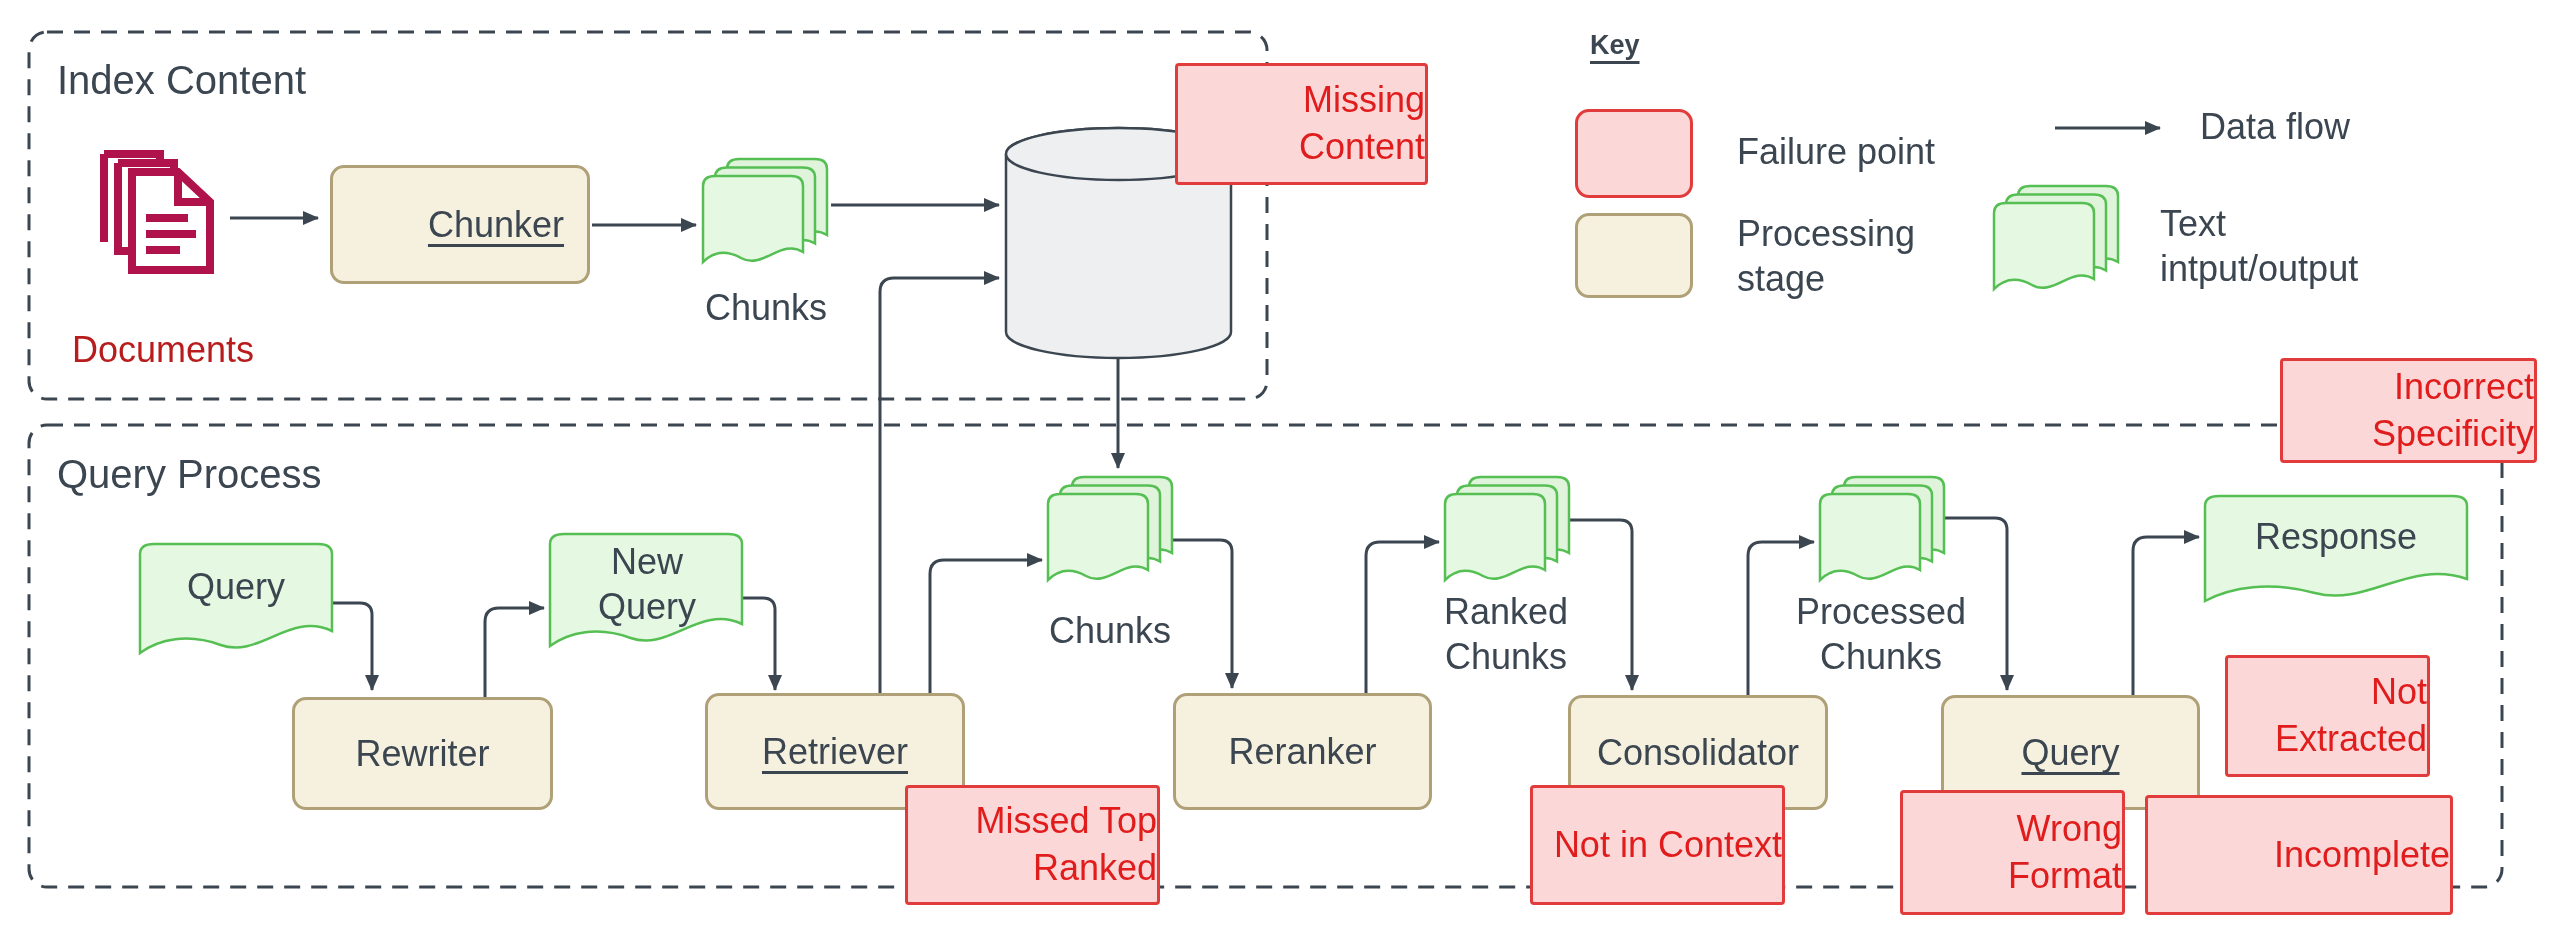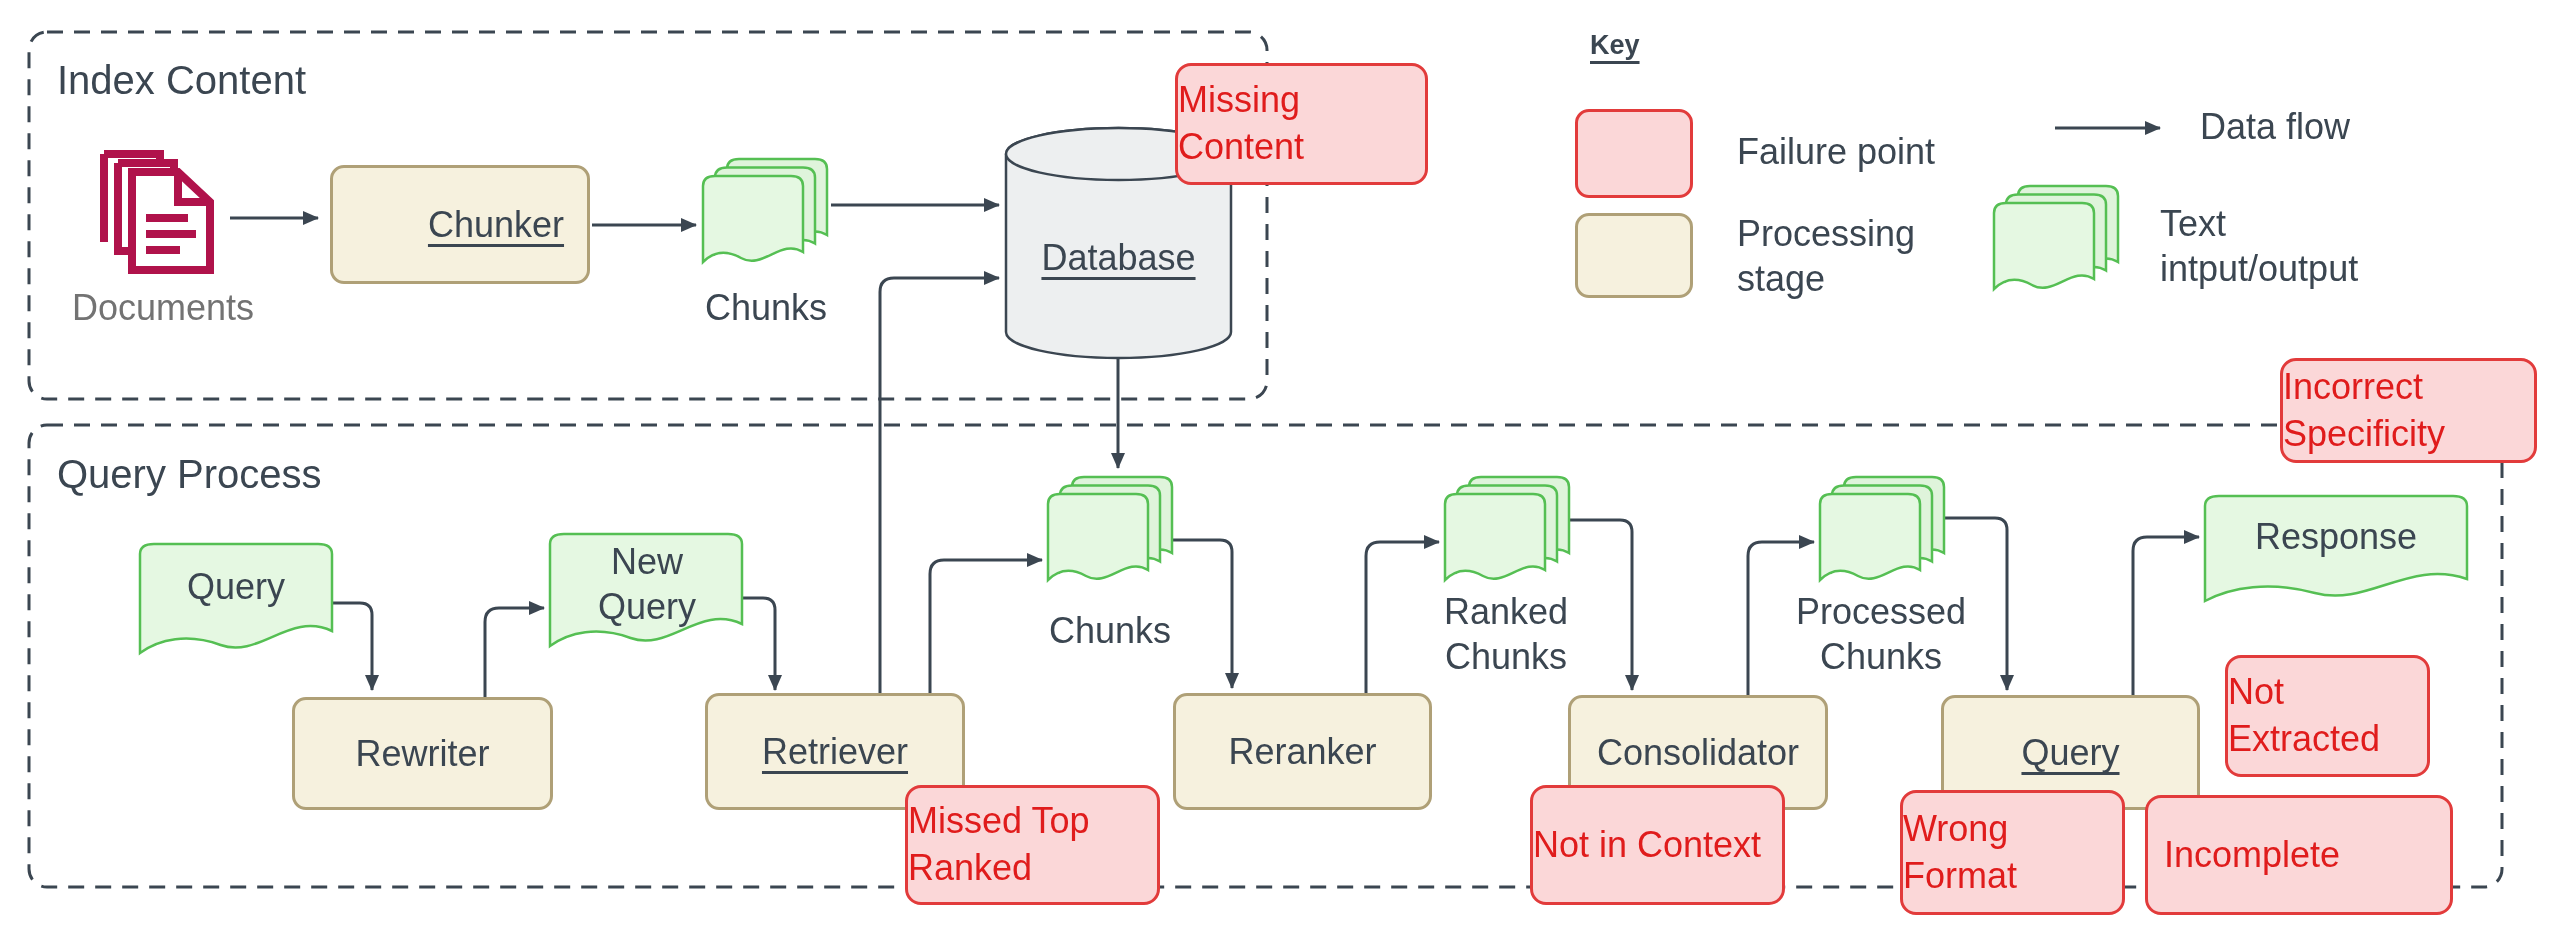--- a/index.html
+++ b/index.html
@@ -21,29 +21,29 @@
     font-family:"Liberation Sans","DejaVu Sans",sans-serif;color:var(--slate);
   }
   .stage svg.wires{position:absolute;left:0;top:0;}
   .abs{position:absolute;box-sizing:border-box;}
   .lbl{display:flex;align-items:center;justify-content:center;text-align:center;
        font-size:36px;line-height:1.25;color:var(--slate);}
   .lbl.left{justify-content:flex-start;text-align:left;}
   .title{font-size:40px;white-space:nowrap;color:var(--slate);}
   .uline{text-decoration:underline;text-decoration-thickness:3px;text-underline-offset:7px;}
   .stagebox{background:var(--beige-fill);border:3px solid var(--beige-border);border-radius:14px;}
-  .failbox{background:var(--red-fill);border:3px solid var(--red-border);border-radius:16px;
+  .failbox{background:var(--red-fill);border:3px solid var(--red-border);border-radius:4px;
            color:var(--red-text);font-size:36px;line-height:1.3;
-           display:flex;align-items:center;justify-content:center;text-align:left;}
+           display:flex;align-items:center;justify-content:center;text-align:right;}
   .failbox .inner{width:100%;}
   .swatch{border-radius:14px;}
   .swatch.red{background:var(--red-fill);border:3px solid var(--red-border);}
   .swatch.beige{background:var(--beige-fill);border:3px solid var(--beige-border);}
   .keytitle{font-size:27px;font-weight:bold;}
-  .black{color:#737373;}
+  .black{color:#b91c1c;margin-top:42px;}
   
   .wire{stroke:var(--slate);stroke-width:3;fill:none;}
   .dashedrect{stroke:var(--slate);stroke-width:3;fill:none;stroke-dasharray:16 11;}
   .greenpage{stroke:var(--green-border);stroke-width:2.5;}
   .pg-front{fill:var(--green-fill);}
   .pg-back{fill:var(--green-fill-back);}
   .cyl{fill:var(--cylinder-fill);stroke:var(--slate);stroke-width:2.5;}
   .crimson{stroke:var(--doc-icon);stroke-width:8;fill:#ffffff;stroke-linejoin:miter;}
   .crimson-line{stroke:var(--doc-icon);stroke-width:8;fill:none;}
 </style>
@@ -117,21 +117,20 @@
   <div class="abs stagebox" style="left:1173px;top:693px;width:259px;height:117px;"></div>
   <div class="abs stagebox" style="left:1568px;top:695px;width:260px;height:115px;"></div>
   <div class="abs stagebox" style="left:1941px;top:695px;width:259px;height:115px;"></div>
 
   <div class="abs title" style="left:57px;top:58px;">Index Content</div>
   <div class="abs title" style="left:57px;top:452px;">Query Process</div>
 
   <div class="abs lbl black" style="left:63px;top:286px;width:200px;height:42px;">Documents</div>
   <div class="abs lbl uline" style="left:330px;top:165px;width:260px;height:119px;margin-left:36px;">Chunker</div>
   <div class="abs lbl" style="left:666px;top:286px;width:200px;height:42px;">Chunks</div>
-  <div class="abs lbl uline" style="left:1006px;top:232px;width:225px;height:50px;">Database</div>
 
   <div class="abs lbl" style="left:140px;top:544px;width:192px;height:85px;">Query</div>
   <div class="abs lbl" style="left:292px;top:697px;width:261px;height:113px;">Rewriter</div>
   <div class="abs lbl" style="left:582px;top:534px;width:130px;height:100px;">New Query</div>
   <div class="abs lbl uline" style="left:705px;top:693px;width:260px;height:117px;">Retriever</div>
   <div class="abs lbl" style="left:1010px;top:608px;width:200px;height:44px;">Chunks</div>
   <div class="abs lbl" style="left:1173px;top:693px;width:259px;height:117px;">Reranker</div>
   <div class="abs lbl" style="left:1406px;top:588px;width:200px;height:92px;">Ranked Chunks</div>
   <div class="abs lbl" style="left:1568px;top:695px;width:260px;height:115px;">Consolidator</div>
   <div class="abs lbl" style="left:1786px;top:588px;width:190px;height:92px;">Processed Chunks</div>

